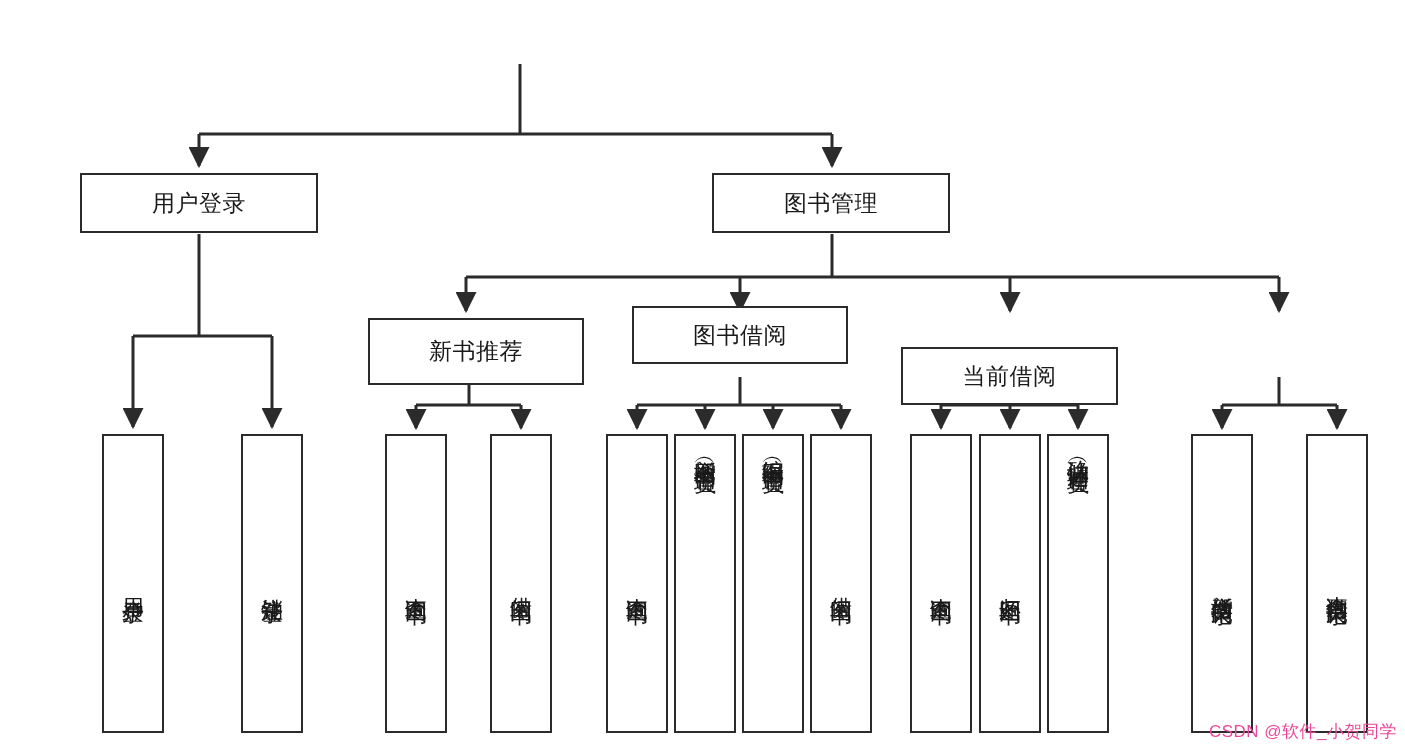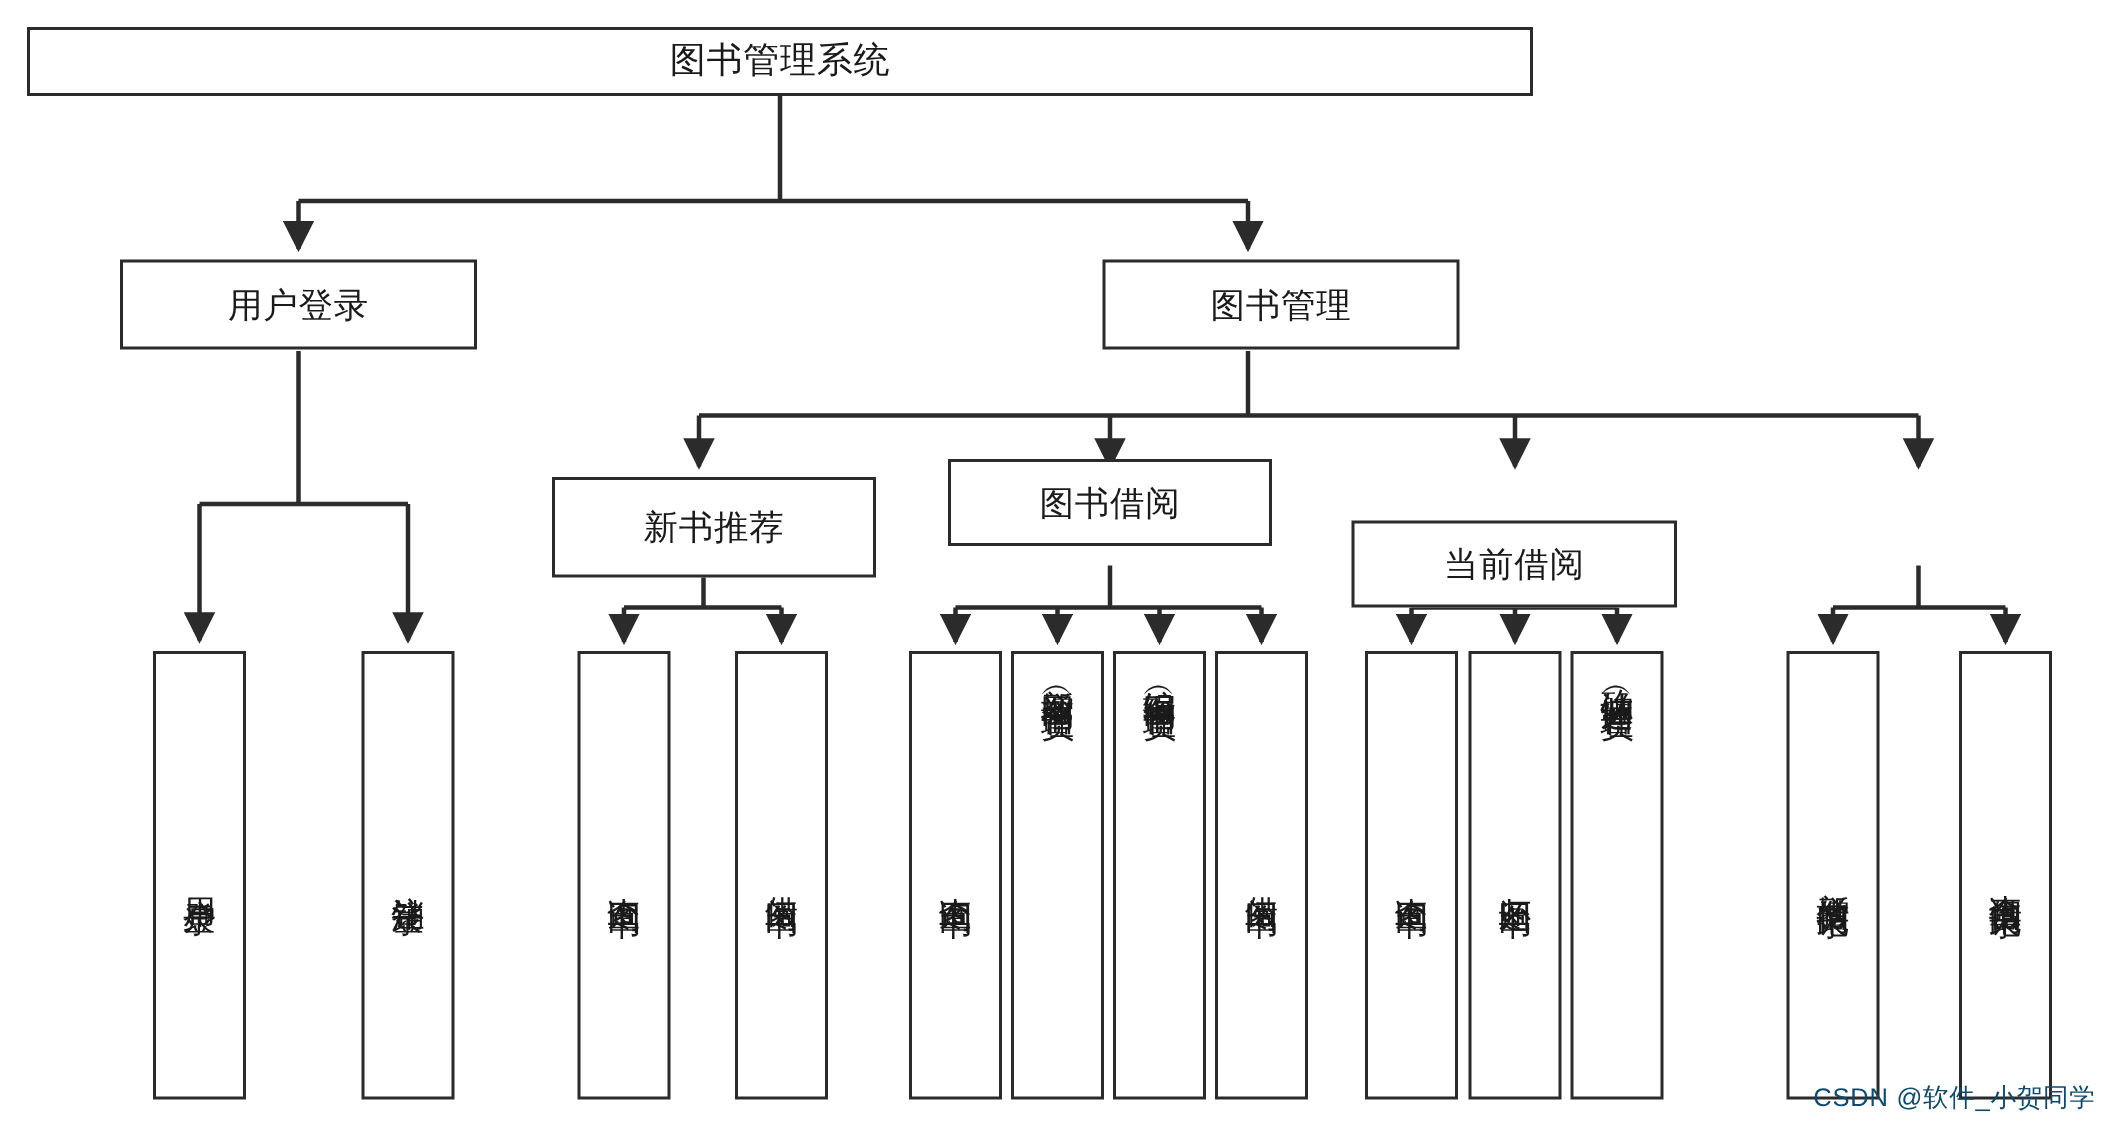--- a/index.html
+++ b/index.html
@@ -66,21 +66,21 @@
   }
   .node.vert.short-text {
     align-items: center;
     padding-top: 0;
   }
   #watermark {
     position: absolute;
     right: 8px;
     bottom: 4px;
     font-size: 17px;
-    color: #0c4a6e;
+    color: #ec4899;
     letter-spacing: 0.5px;
     white-space: nowrap;
     user-select: none;
   }
 </style>
 </head>
 <body>
 
 <div id="diagram-root">
 
@@ -127,28 +127,25 @@
       <path d="M 1010 405 L 1010 428" marker-end="url(#arrow)"></path>
       <path d="M 1078 405 L 1078 428" marker-end="url(#arrow)"></path>
 
       <path d="M 1279 377 L 1279 405"></path>
       <path d="M 1222 405 L 1337 405"></path>
       <path d="M 1222 405 L 1222 428" marker-end="url(#arrow)"></path>
       <path d="M 1337 405 L 1337 428" marker-end="url(#arrow)"></path>
     </g>
   </svg>
 
-  <div class="node horiz root" style="left:18px; top:18px; width:1004px; height:46px;">
-    <span class="node-label">图书管理系统</span>
-  </div>
 
   <div class="node horiz" style="left:80px; top:173px; width:238px; height:60px;">
     <span class="node-label">用户登录</span>
   </div>
-  <div class="node horiz" style="left:712px; top:173px; width:238px; height:60px;margin-left:23px;">
+  <div class="node horiz" style="left:712px; top:173px; width:238px; height:60px;">
     <span class="node-label">图书管理</span>
   </div>
 
   <div class="node horiz" style="left:368px; top:318px; width:216px; height:67px;">
     <span class="node-label">新书推荐</span>
   </div>
   <div class="node horiz" style="left:632px; top:306px; width:216px; height:58px;">
     <span class="node-label">图书借阅</span>
   </div>
   <div class="node horiz" style="left:901px; top:318px; width:217px; height:58px;margin-top:29px;">

